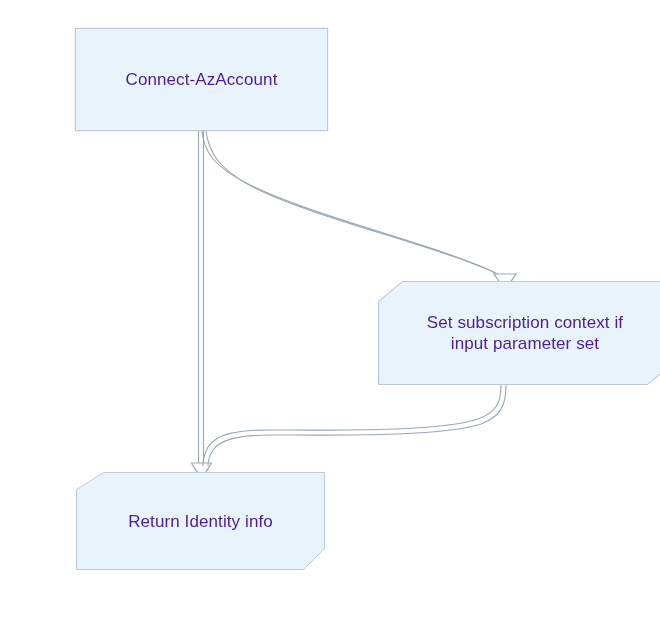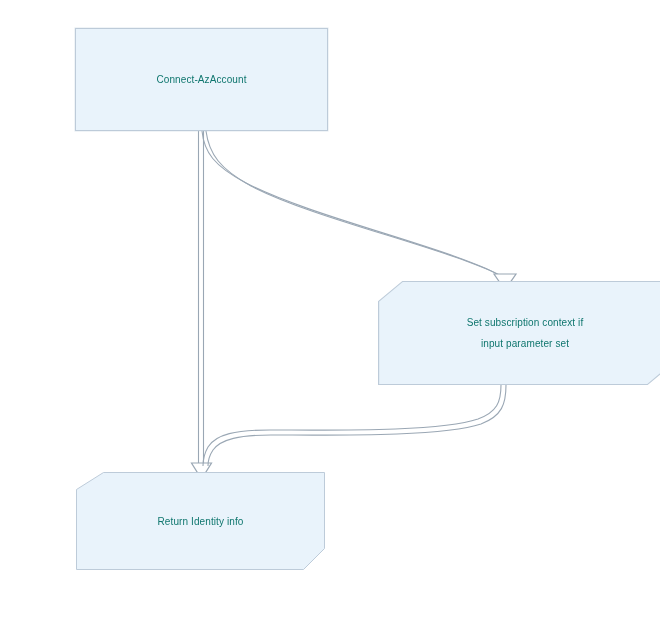--- a/index.html
+++ b/index.html
@@ -26,22 +26,22 @@
     height: 636px;
     pointer-events: none;
   }
   .node {
     position: absolute;
     box-sizing: border-box;
     display: flex;
     align-items: center;
     justify-content: center;
     text-align: center;
-    color: #0f766e;
-    font-size: 10px;
+    color: #4c1d95;
+    font-size: 17px;
     line-height: 21px;
     letter-spacing: 0.1px;
     font-family: "Liberation Sans", sans-serif;
   }
   .node-rect {
     background: #e9f3fb;
     border: 1px solid #bdcbd9;
     box-shadow: 0 0 0 0.5px rgba(189,203,217,0.45);
   }
   .node-card {

